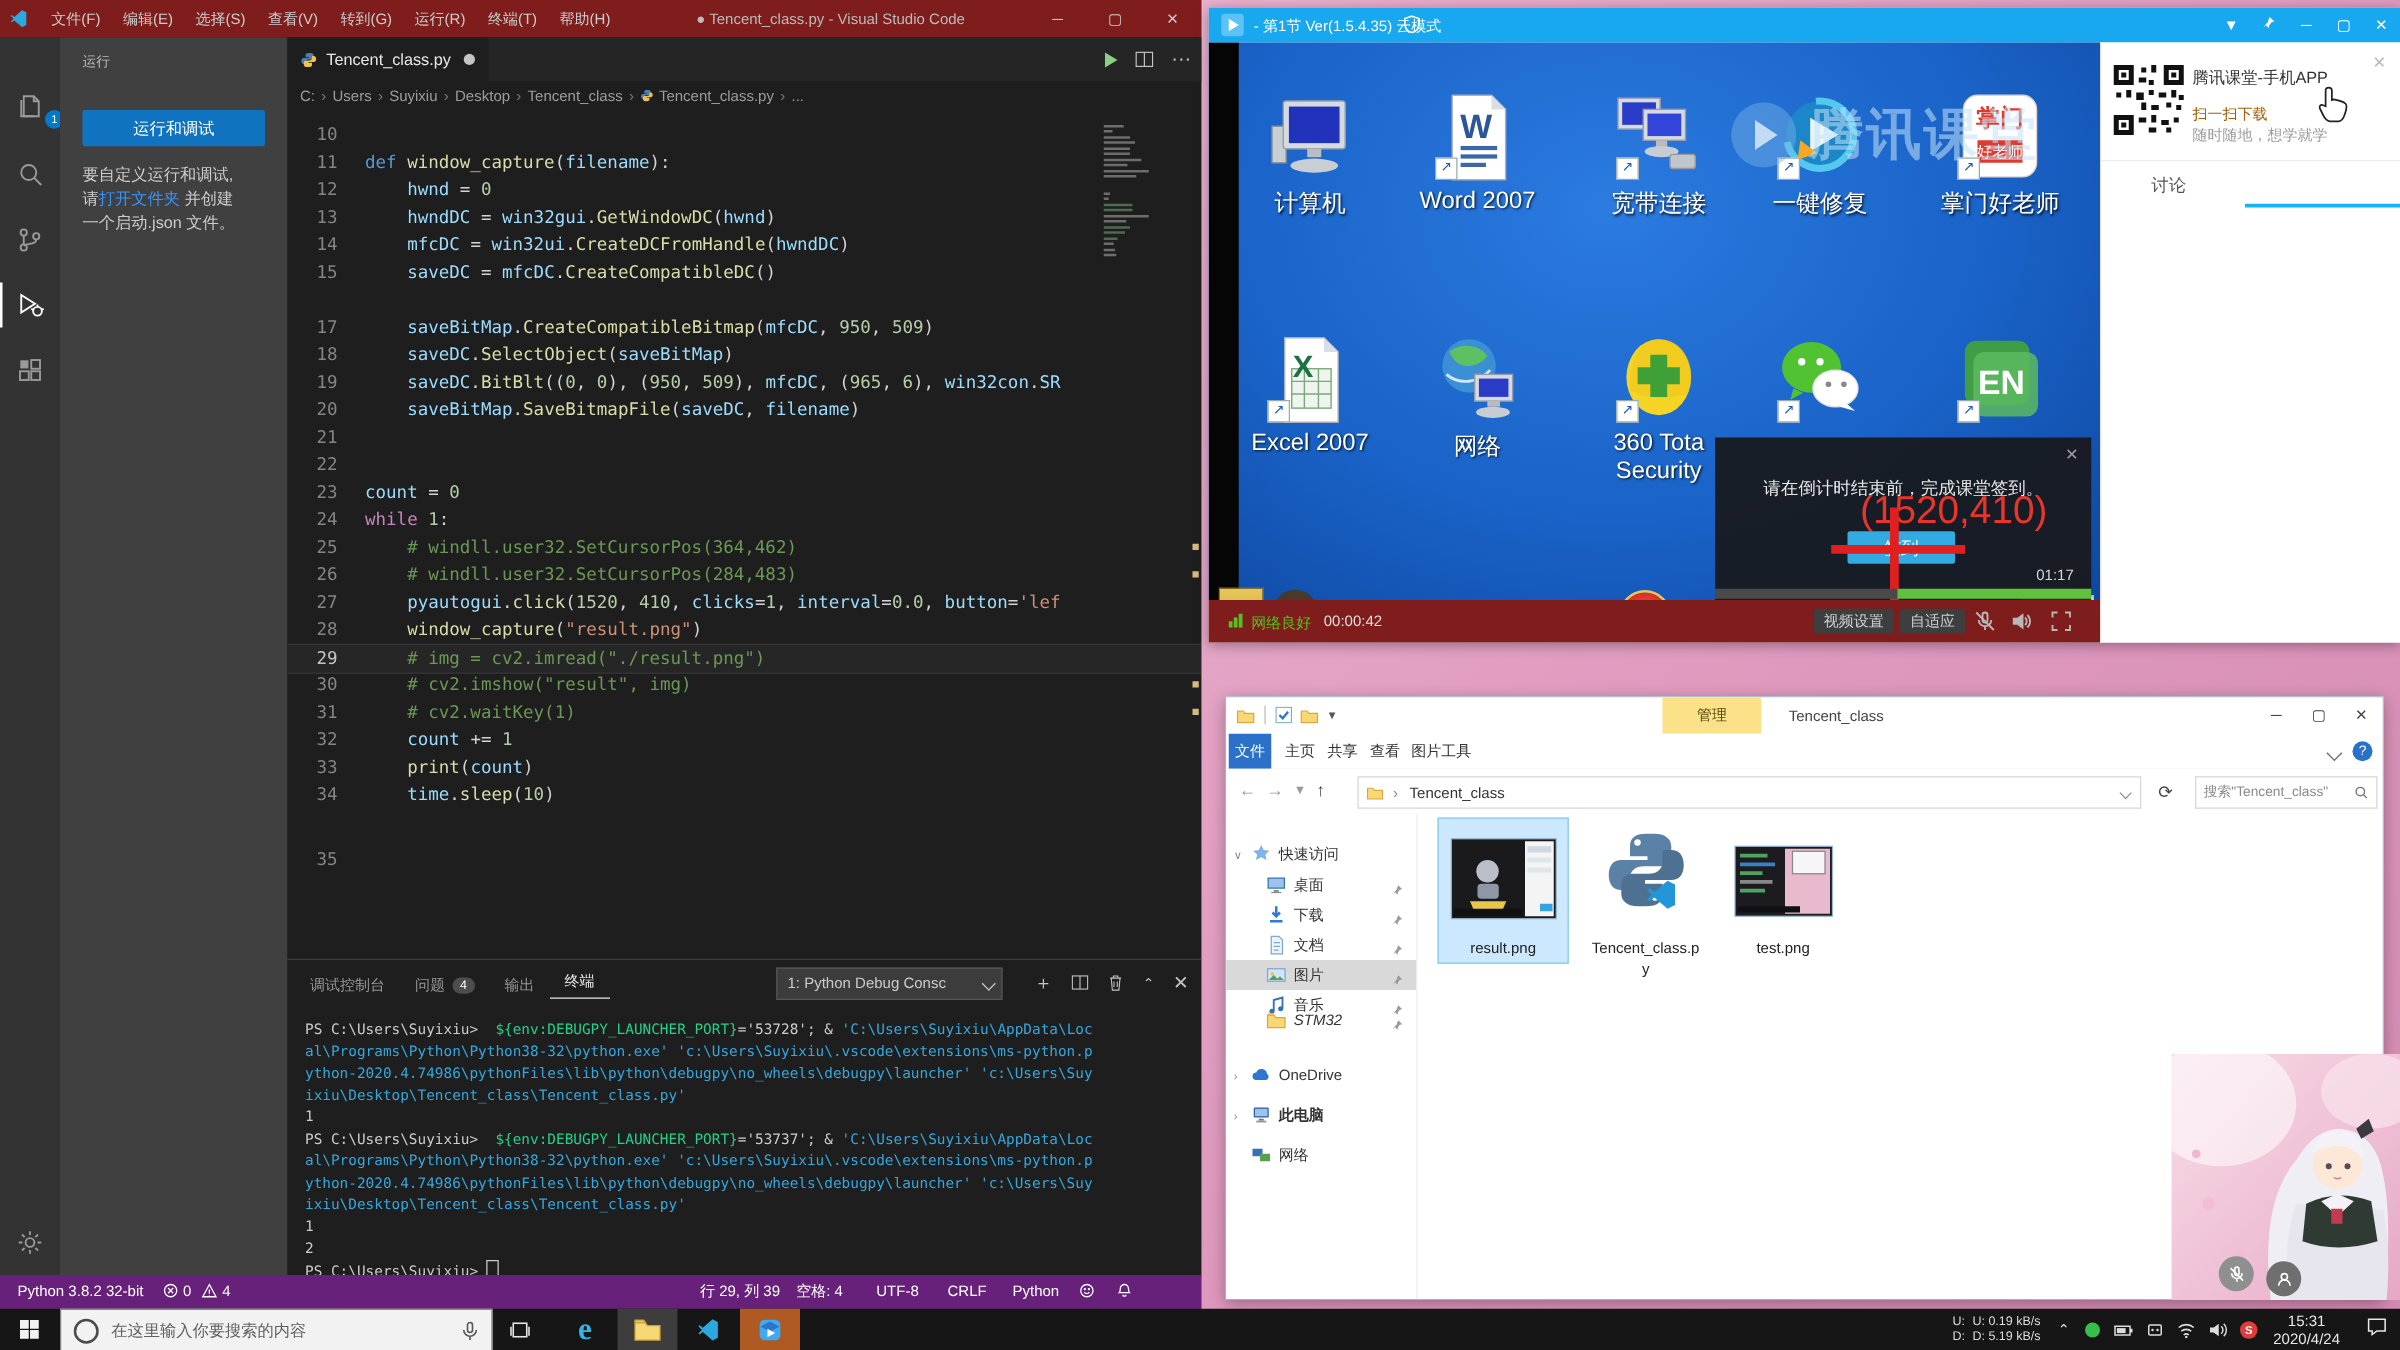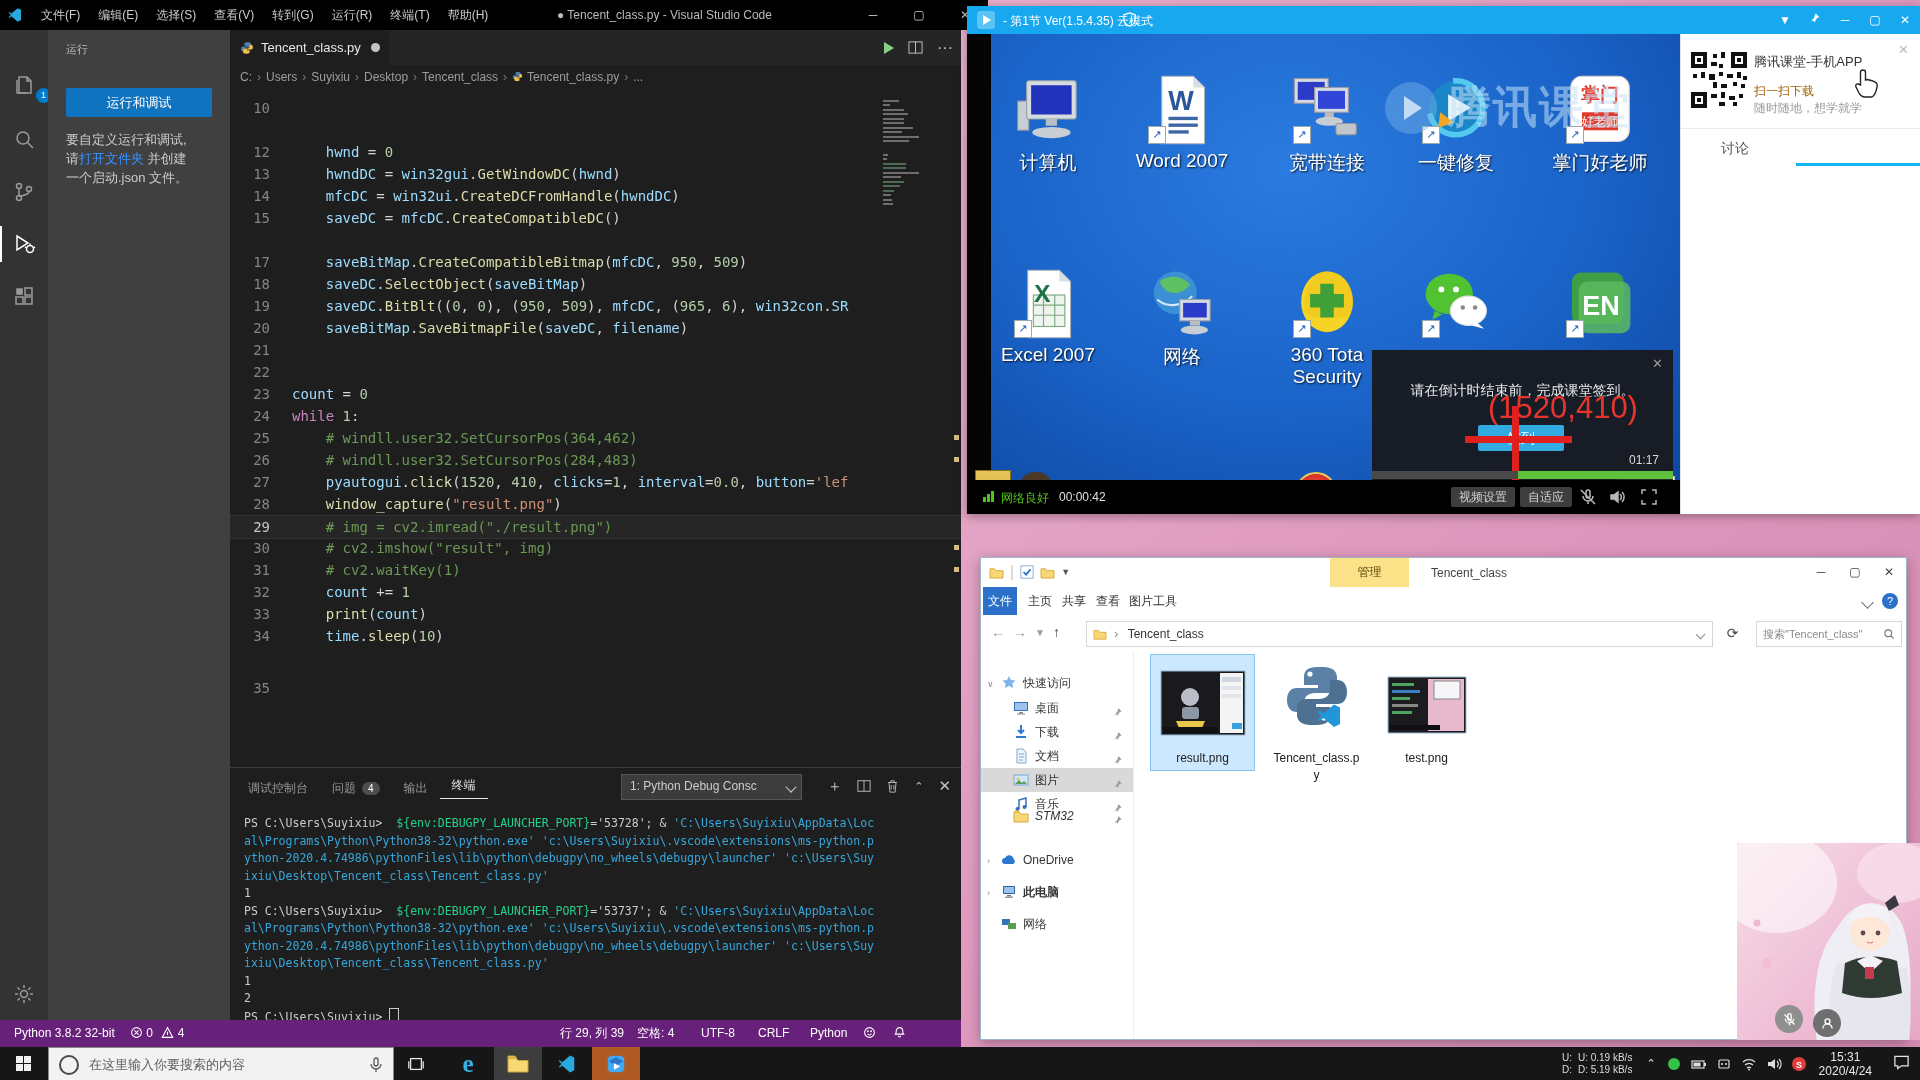--- a/index.html
+++ b/index.html
@@ -3,21 +3,21 @@
 <meta charset="utf-8">
 <style>
   html,body{margin:0;padding:0;background:#222;}
   #screen{position:relative;width:1920px;height:1080px;overflow:hidden;
     font-family:"Liberation Sans",sans-serif;
     background:linear-gradient(135deg,#f2c8dd 0%,#e9aecb 35%,#dd96bc 70%,#d48bb2 100%);}
   .abs{position:absolute;}
 
   
   #vscode{left:0;top:0;width:961px;height:1047px;background:#1e1e1e;}
-  .vs-titlebar{left:0;top:0;width:961px;height:30px;background:#000000;color:#cccccc;font-size:12px;padding-left:27px;}
+  .vs-titlebar{left:0;top:0;width:961px;height:30px;background:#7f1d1d;color:#cccccc;font-size:12px;}
   .vs-logo{left:8px;top:7px;width:16px;height:16px;}
   #vs-menus{left:32px;top:0;height:30px;display:flex;align-items:center;}
   #vs-menus .menu-item{padding:0 9px;color:#cccccc;font-size:12px;cursor:default;}
   .vs-wintitle{left:557px;top:8px;color:#bbbbbb;font-size:12px;white-space:nowrap;}
   .vs-ctrls{right:0;top:0;height:30px;display:flex;}
   .vs-ctrls div{width:46px;height:30px;line-height:30px;text-align:center;color:#cccccc;font-size:12px;}
 
   .vs-activity{left:0;top:30px;width:48px;height:990px;background:#333333;}
   .act-ic{position:absolute;left:12px;width:24px;height:24px;color:#9b9b9b;}
   .act-ic svg{width:24px;height:24px;stroke:currentColor;fill:none;stroke-width:1.5;}
@@ -102,21 +102,21 @@
   .signin-msg{position:absolute;left:0;top:32px;width:100%;text-align:center;color:#e8e8e8;font-size:14px;}
   .signin-coords{position:absolute;left:116px;top:40px;color:#e8352b;font-size:31px;white-space:nowrap;}
   .signin-btn{position:absolute;left:106px;top:75px;width:86px;height:26px;background:#32abe2;color:#ffffff;
     font-size:14px;text-align:center;line-height:26px;border-radius:2px;}
   .cross-v{position:absolute;left:140px;top:56px;width:7px;height:82px;background:#e01f1f;}
   .cross-h{position:absolute;left:93px;top:86px;width:107px;height:7px;background:#e01f1f;}
   .signin-count{position:absolute;right:14px;top:103px;color:#d8d8d8;font-size:12px;}
   .signin-prog-gray{position:absolute;left:0;top:121px;width:146px;height:8px;background:#4a4a4a;}
   .signin-prog-green{position:absolute;left:146px;top:121px;width:155px;height:8px;background:#5fc23d;}
 
-  .cr-controls{position:absolute;left:0;top:474px;width:713px;height:34px;background:#000000;color:#d8d8d8;font-size:12px;}
+  .cr-controls{position:absolute;left:0;top:474px;width:713px;height:34px;background:#7f1d1d;color:#d8d8d8;font-size:12px;}
   .net-bars{position:absolute;left:16px;top:11px;display:flex;align-items:flex-end;gap:1px;}
   .net-bars div{width:3px;background:#52c41a;}
   .cc-net{position:absolute;left:34px;top:10px;color:#52c41a;}
   .cc-time{position:absolute;left:92px;top:10px;color:#e0e0e0;}
   .cc-btn{position:absolute;top:7px;height:20px;background:#3e3e3e;color:#cfcfcf;border-radius:2px;
     font-size:12px;padding:0 8px;line-height:20px;}
   .cc-ic{position:absolute;top:8px;width:18px;height:18px;color:#b8b8b8;}
   .cc-ic svg{width:18px;height:18px;fill:none;stroke:currentColor;stroke-width:1.5;}
 
   .cr-chat{position:absolute;left:713px;top:28px;width:240px;height:480px;background:#ffffff;border-left:1px solid #e2e2e2;}
@@ -311,20 +311,21 @@
           <span><svg width="11" height="11" viewBox="0 0 64 64" style="vertical-align:-1px;margin-right:4px">
               <path d="M32 6c-8 0-12 3-12 9v7h13v3H14c-6 0-9 4-9 11s3 11 9 11h6v-8c0-6 4-9 10-9h12c5 0 8-3 8-8v-7c0-6-5-9-12-9z" fill="#4e7fb2"></path>
               <path d="M32 58c8 0 12-3 12-9v-7H31v-3h19c6 0 9-4 9-11s-3-11-9-11h-6v8c0 6-4 9-10 9H22c-5 0-8 3-8 8v7c0 6 5 9 12 9z" fill="#f0c14b"></path>
             </svg></span>
           <span>Tencent_class.py</span>
           <span class="sep">›</span>
           <span>...</span>
         </div>
       <div id="vs-code">
           <div class="code-line" style="top: 6px;"><span class="gut">10</span><span class="txt"></span></div>
+          <div class="code-line" style="top: 28px;"><span class="gut">11</span><span class="txt"><span class="tk-kw">def </span><span class="tk-fn">window_capture</span><span class="tk-pln">(</span><span class="tk-var">filename</span><span class="tk-pln">):</span></span></div>
           <div class="code-line" style="top: 50px;"><span class="gut">12</span><span class="txt"><span class="tk-pln">    </span><span class="tk-var">hwnd</span><span class="tk-pln"> = </span><span class="tk-num">0</span></span></div>
           <div class="code-line" style="top: 72px;"><span class="gut">13</span><span class="txt"><span class="tk-pln">    </span><span class="tk-var">hwndDC</span><span class="tk-pln"> = </span><span class="tk-var">win32gui</span><span class="tk-pln">.</span><span class="tk-fn">GetWindowDC</span><span class="tk-pln">(</span><span class="tk-var">hwnd</span><span class="tk-pln">)</span></span></div>
           <div class="code-line" style="top: 94px;"><span class="gut">14</span><span class="txt"><span class="tk-pln">    </span><span class="tk-var">mfcDC</span><span class="tk-pln"> = </span><span class="tk-var">win32ui</span><span class="tk-pln">.</span><span class="tk-fn">CreateDCFromHandle</span><span class="tk-pln">(</span><span class="tk-var">hwndDC</span><span class="tk-pln">)</span></span></div>
           <div class="code-line" style="top: 116px;"><span class="gut">15</span><span class="txt"><span class="tk-pln">    </span><span class="tk-var">saveDC</span><span class="tk-pln"> = </span><span class="tk-var">mfcDC</span><span class="tk-pln">.</span><span class="tk-fn">CreateCompatibleDC</span><span class="tk-pln">()</span></span></div>
           <div class="code-line" style="top: 160px;"><span class="gut">17</span><span class="txt"><span class="tk-pln">    </span><span class="tk-var">saveBitMap</span><span class="tk-pln">.</span><span class="tk-fn">CreateCompatibleBitmap</span><span class="tk-pln">(</span><span class="tk-var">mfcDC</span><span class="tk-pln">, </span><span class="tk-num">950</span><span class="tk-pln">, </span><span class="tk-num">509</span><span class="tk-pln">)</span></span></div>
           <div class="code-line" style="top: 182px;"><span class="gut">18</span><span class="txt"><span class="tk-pln">    </span><span class="tk-var">saveDC</span><span class="tk-pln">.</span><span class="tk-fn">SelectObject</span><span class="tk-pln">(</span><span class="tk-var">saveBitMap</span><span class="tk-pln">)</span></span></div>
           <div class="code-line" style="top: 204px;"><span class="gut">19</span><span class="txt"><span class="tk-pln">    </span><span class="tk-var">saveDC</span><span class="tk-pln">.</span><span class="tk-fn">BitBlt</span><span class="tk-pln">((</span><span class="tk-num">0</span><span class="tk-pln">, </span><span class="tk-num">0</span><span class="tk-pln">), (</span><span class="tk-num">950</span><span class="tk-pln">, </span><span class="tk-num">509</span><span class="tk-pln">), </span><span class="tk-var">mfcDC</span><span class="tk-pln">, (</span><span class="tk-num">965</span><span class="tk-pln">, </span><span class="tk-num">6</span><span class="tk-pln">), </span><span class="tk-var">win32con</span><span class="tk-pln">.</span><span class="tk-var">SR</span></span></div>
           <div class="code-line" style="top: 226px;"><span class="gut">20</span><span class="txt"><span class="tk-pln">    </span><span class="tk-var">saveBitMap</span><span class="tk-pln">.</span><span class="tk-fn">SaveBitmapFile</span><span class="tk-pln">(</span><span class="tk-var">saveDC</span><span class="tk-pln">, </span><span class="tk-var">filename</span><span class="tk-pln">)</span></span></div>
           <div class="code-line" style="top: 248px;"><span class="gut">21</span><span class="txt"></span></div>
           <div class="code-line" style="top: 270px;"><span class="gut">22</span><span class="txt"></span></div>

